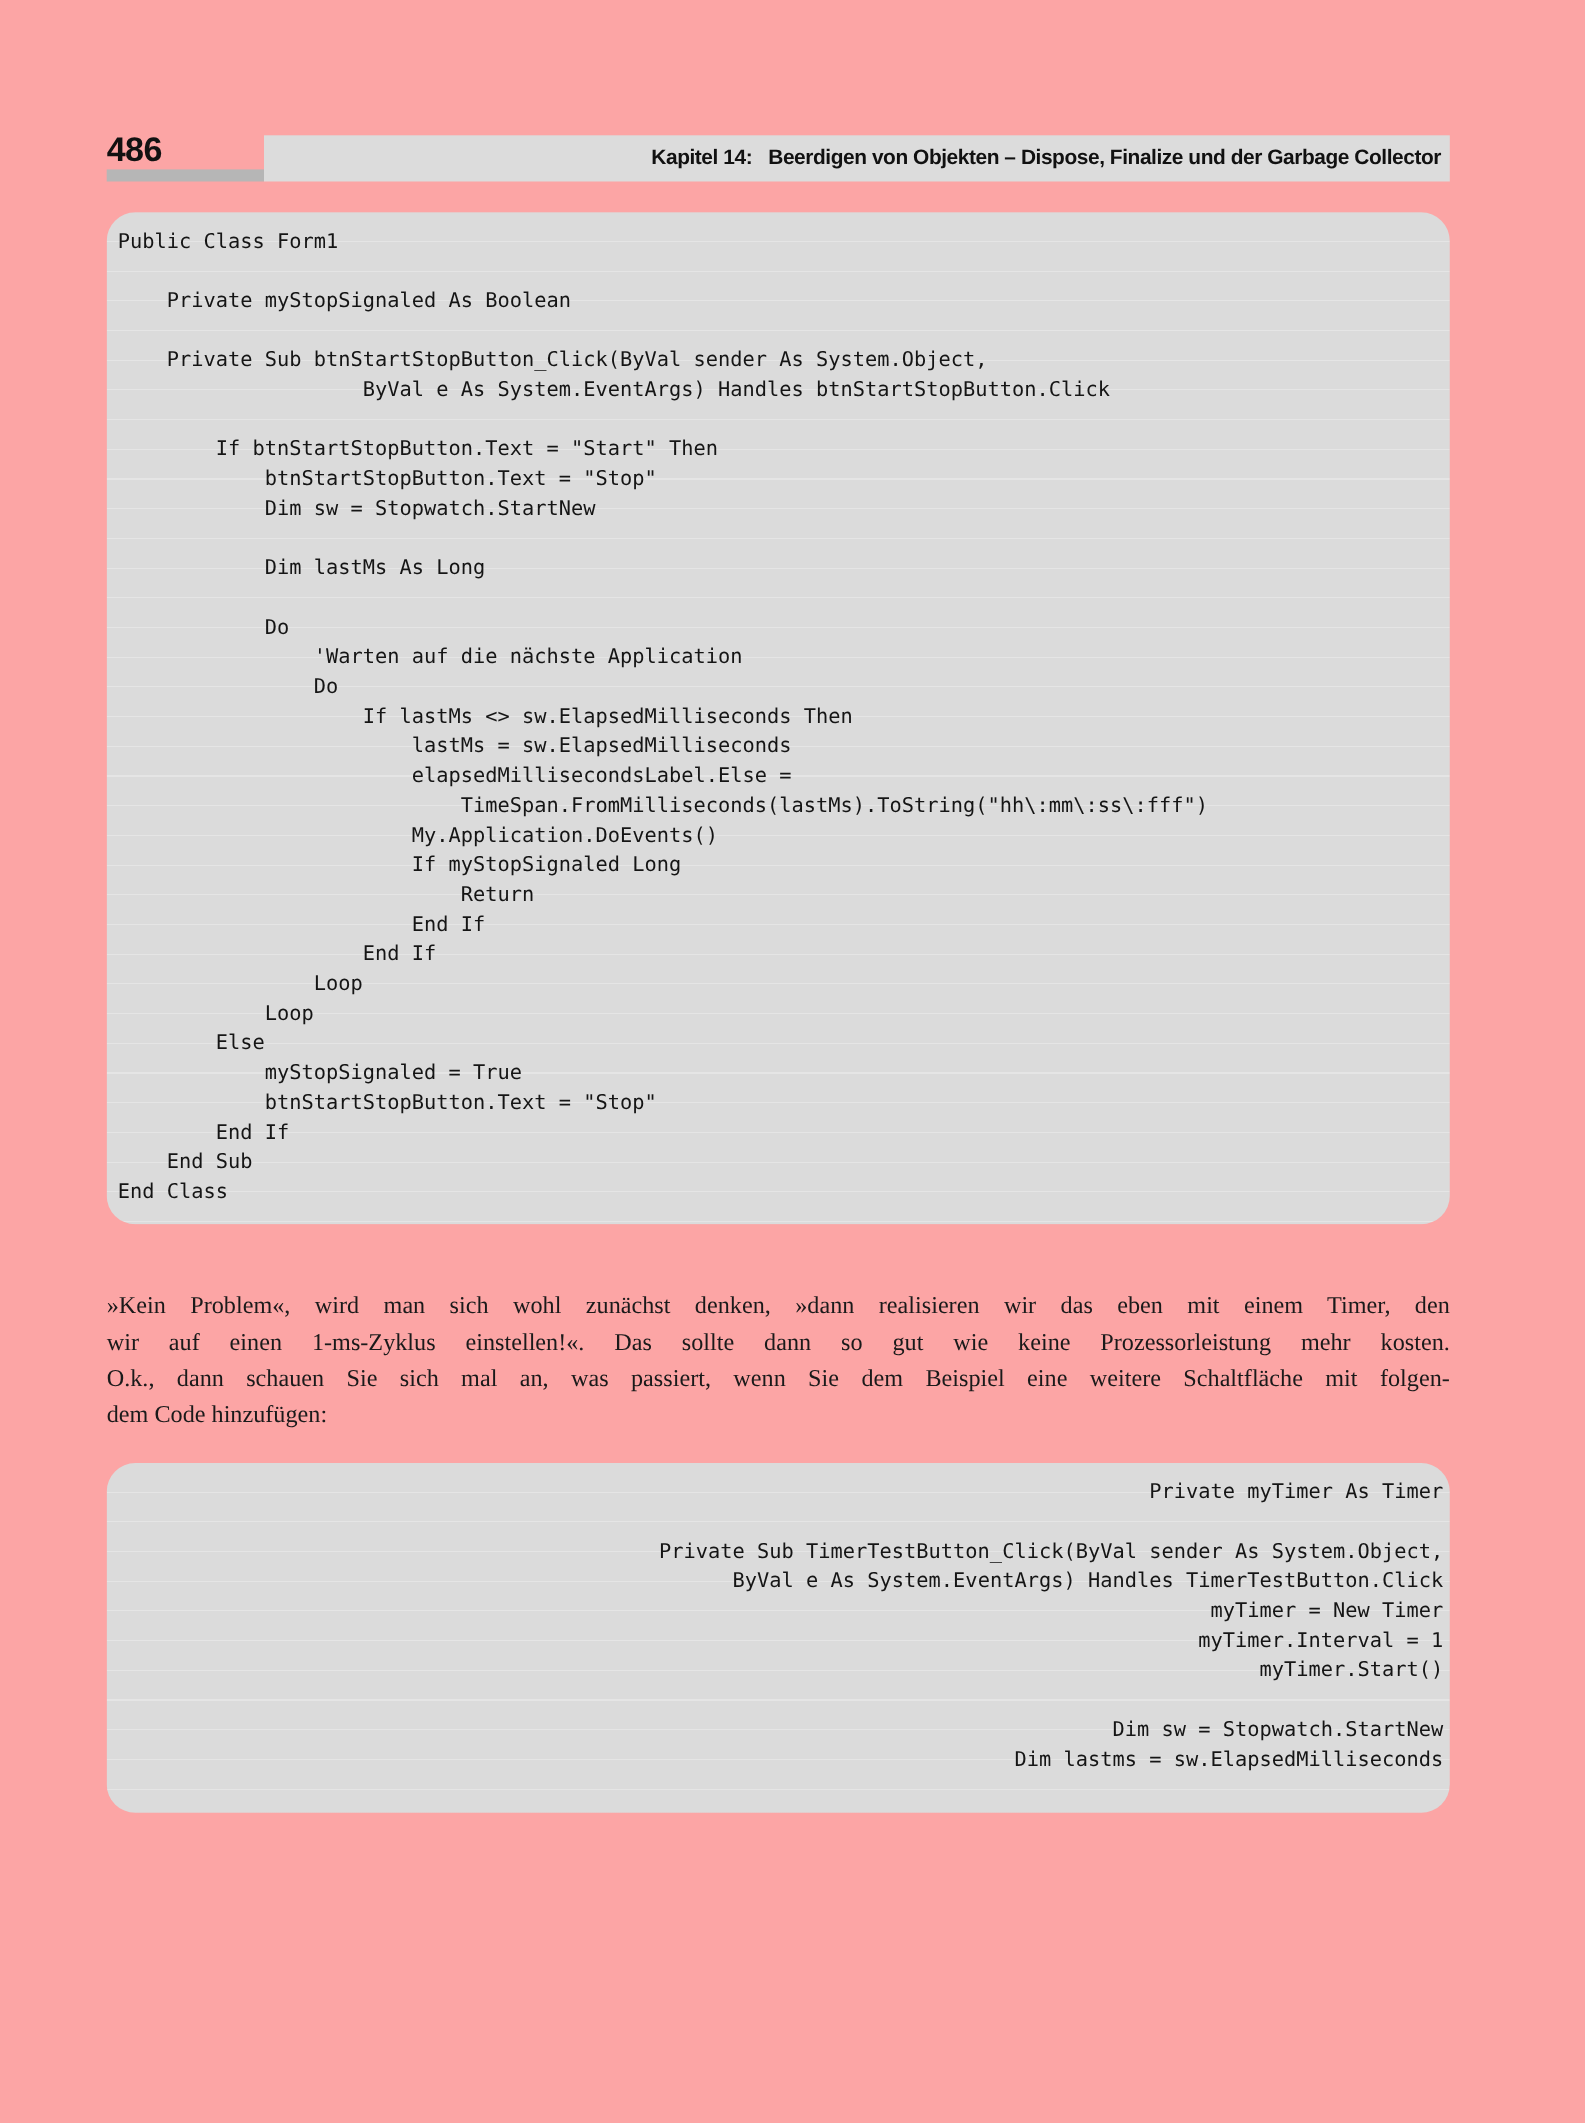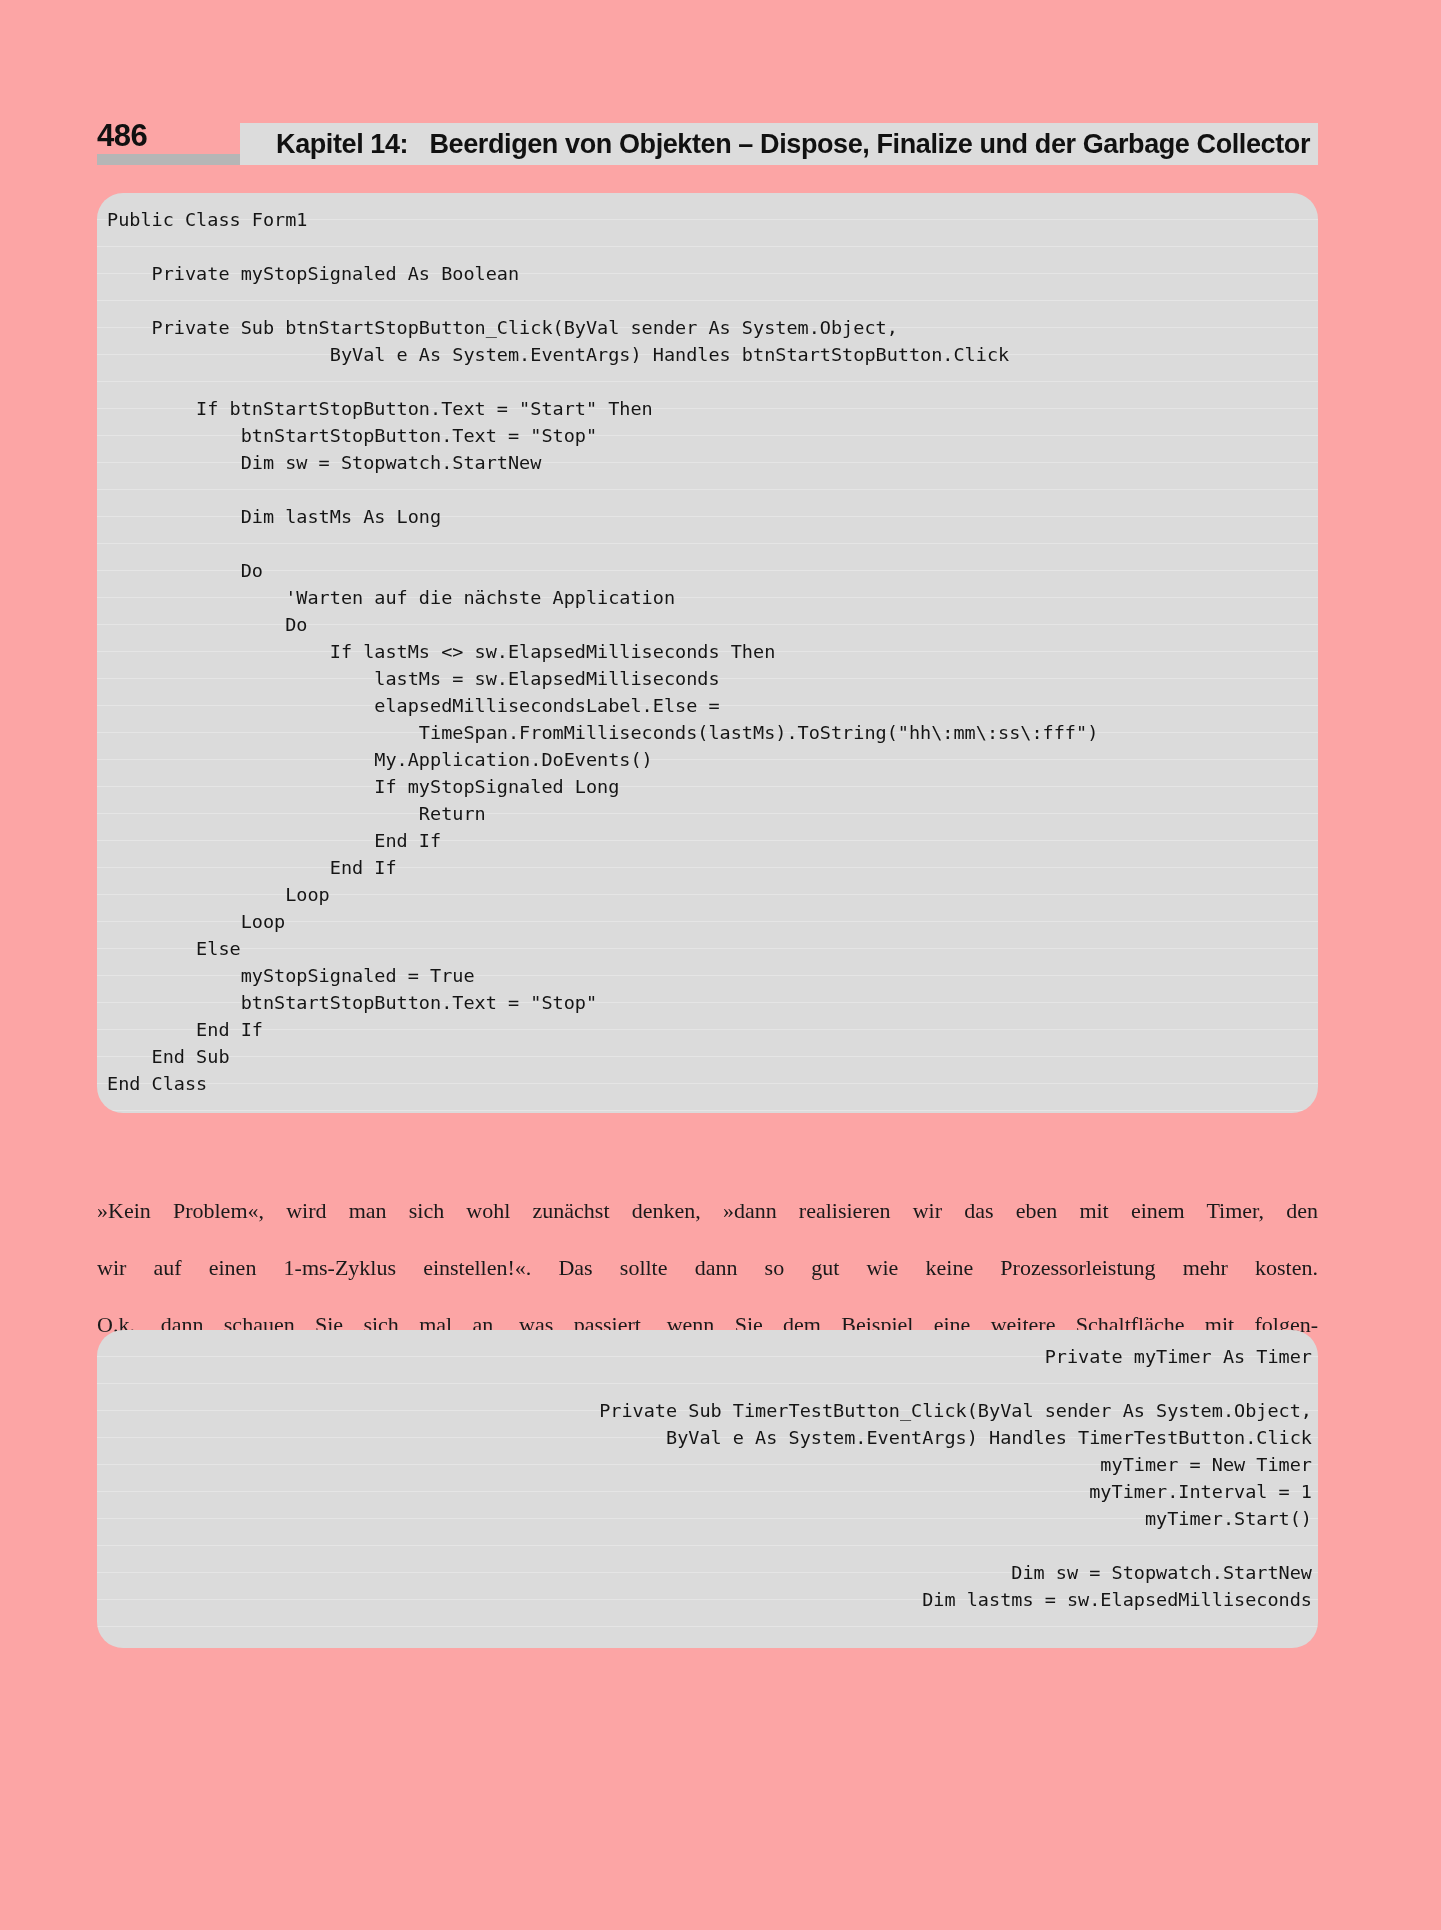--- a/index.html
+++ b/index.html
@@ -23,21 +23,21 @@
     letter-spacing:-0.5px;color:#111;
     padding-bottom:3px;
   }
   .pagenum-rule{height:11px;background:#b6b6b6;}
   .chapter-bar{
     flex:1;height:42px;background:#dcdcdc;
     display:flex;align-items:center;justify-content:flex-end;
     padding-right:8px;box-sizing:border-box;
   }
   .chapter-title{
-    font-weight:bold;font-size:27px;letter-spacing:-0.4px;
+    font-weight:bold;font-size:19px;letter-spacing:-0.4px;
     white-space:pre;color:#111;
   }
   
   .code-block{
     position:absolute;left:97px;width:1221px;
     box-sizing:border-box;
     padding:13px 6px 16px 10px;
     background:repeating-linear-gradient(
       to bottom,
       #dbdbdb 0px,#dbdbdb 26px,
@@ -56,21 +56,20 @@
   
   .body-para{
     position:absolute;left:97px;top:1170px;width:1221px;
     font-family:"Liberation Serif","DejaVu Serif",serif;
     font-size:22px;line-height:33px;color:#1a1a1a;
   }
   .para-line{
     text-align:justify;
     text-align-last:justify;
     white-space:normal;
-    margin-top:24px;
   }
   .para-line:last-child{text-align-last:left;}
 </style>
 </head>
 <body>
 
 <div class="page">
 
   <div class="header">
     <div class="pagenum-wrap">

